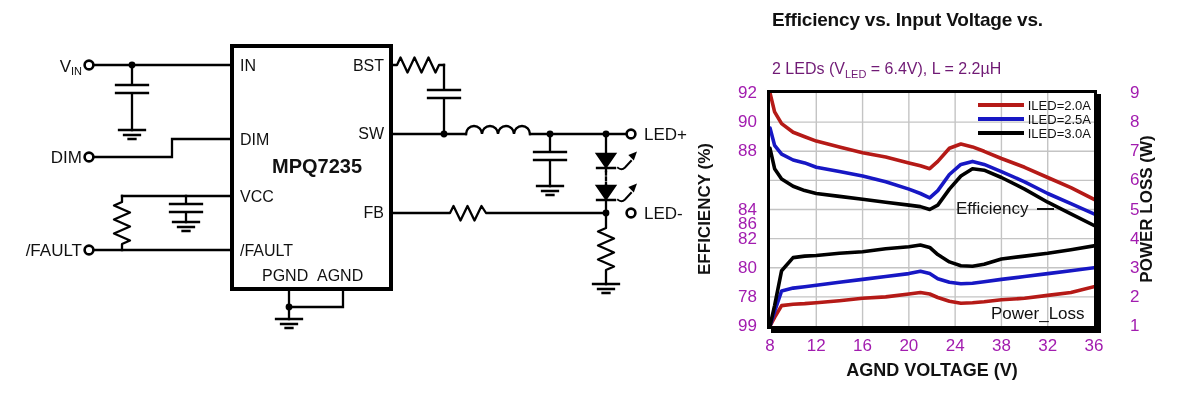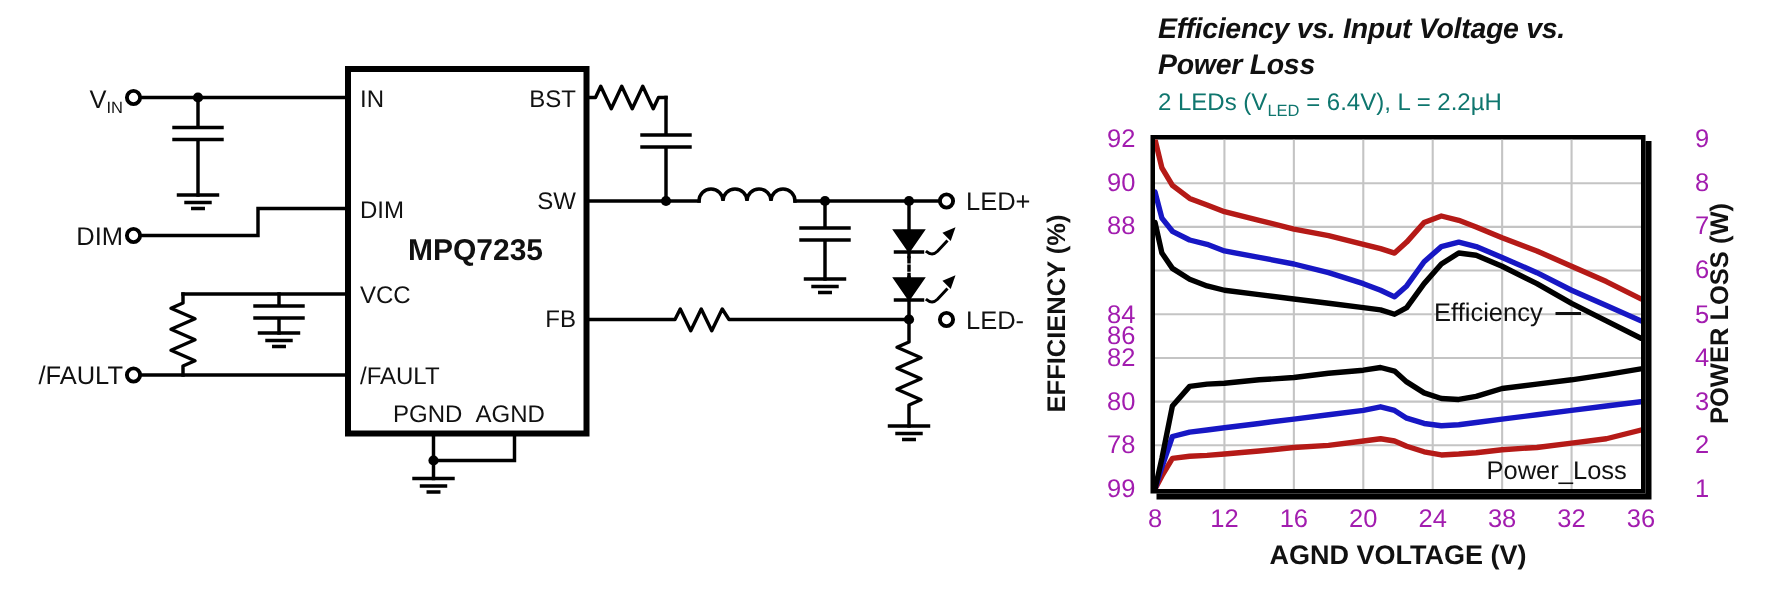--- a/index.html
+++ b/index.html
@@ -5,23 +5,23 @@
   * { margin:0; padding:0; box-sizing:border-box; }
   html,body { background:#ffffff; }
   #page {
     position:relative; width:1186px; height:406px; background:#ffffff;
     font-family:"Liberation Sans", sans-serif; overflow:hidden;
   }
   #circuit-svg { position:absolute; left:0; top:0; }
   #chart-region { position:absolute; left:700px; top:0; width:486px; height:406px; }
   .chart-title {
     position:absolute; left:72px; width:410px; font-weight:bold; font-size:19px;
-    line-height:24px; color:#111; letter-spacing:-0.2px;font-style:italic;
+    line-height:24px; color:#111; letter-spacing:-0.2px;
   }
-  .chart-subtitle { position:absolute; left:72px; top:60px; font-size:16px; color:#0f766e; }
+  .chart-subtitle { position:absolute; left:72px; top:60px; font-size:16px; color:#701a75; }
   .chart-subtitle sub { font-size:11px; }
   #plot-area {
     position:absolute; left:67px; top:90px; width:330px; height:239px;
     border:3px solid #000; box-shadow:4px 4px 0 0 #000; background:#fff;
   }
   #plot-svg { position:absolute; left:0; top:0; }
   #legend { position:absolute; right:3px; top:5px; }
   .legend-row { display:flex; align-items:center; justify-content:flex-end; height:14px; }
   .legend-swatch { width:46px; height:4px; margin-right:4px; }
   .legend-label { font-size:13px; color:#111; white-space:nowrap; }
@@ -137,21 +137,20 @@
         <text x="384" y="71" text-anchor="end">BST</text>
         <text x="384" y="139" text-anchor="end">SW</text>
         <text x="384" y="218" text-anchor="end">FB</text>
       </g>
       <text x="317" y="173" text-anchor="middle" font-size="20" font-weight="bold">MPQ7235</text>
     </g>
   </svg>
 
   <div id="chart-region">
     <div class="chart-title" style="top:8px">Efficiency vs. Input Voltage vs.</div>
-    <div class="chart-title" style="top:32px">Power Loss</div>
     <div class="chart-subtitle"><span>2 LEDs (V</span><sub>LED</sub><span> = 6.4V), L = 2.2µH</span></div>
 
     <div id="plot-area">
       <svg id="plot-svg" width="324" height="233" viewBox="0 0 324 233">
           <line x1="46.285714285714285" x2="46.285714285714285" y1="0" y2="233" stroke="#c4c4c4" stroke-width="1.4"></line>
           <line x1="92.57142857142857" x2="92.57142857142857" y1="0" y2="233" stroke="#c4c4c4" stroke-width="1.4"></line>
           <line x1="138.85714285714286" x2="138.85714285714286" y1="0" y2="233" stroke="#c4c4c4" stroke-width="1.4"></line>
           <line x1="185.14285714285714" x2="185.14285714285714" y1="0" y2="233" stroke="#c4c4c4" stroke-width="1.4"></line>
           <line x1="231.42857142857142" x2="231.42857142857142" y1="0" y2="233" stroke="#c4c4c4" stroke-width="1.4"></line>
           <line x1="277.7142857142857" x2="277.7142857142857" y1="0" y2="233" stroke="#c4c4c4" stroke-width="1.4"></line>
@@ -162,20 +161,34 @@
           <line x1="0" x2="324" y1="145.625" y2="145.625" stroke="#c4c4c4" stroke-width="1.4"></line>
           <line x1="0" x2="324" y1="174.75" y2="174.75" stroke="#c4c4c4" stroke-width="1.4"></line>
           <line x1="0" x2="324" y1="203.875" y2="203.875" stroke="#c4c4c4" stroke-width="1.4"></line>
           <polyline points="0.0,0.0 4.6,18.9 11.6,30.6 23.1,39.3 34.7,43.7 46.3,48.1 69.4,53.9 92.6,59.7 115.7,64.1 138.9,69.9 150.4,72.8 159.7,75.7 167.8,68.4 179.4,55.3 190.9,51.0 202.5,53.9 214.1,58.3 231.4,65.5 254.6,74.3 277.7,84.5 300.9,94.7 324.0,106.3" fill="none" stroke="#b51a17" stroke-width="3.6" stroke-linejoin="round" stroke-linecap="round"></polyline>
           <polyline points="0.0,35.0 4.6,52.4 11.6,61.2 23.1,67.0 34.7,69.9 46.3,74.3 69.4,78.6 92.6,83.0 115.7,88.8 138.9,96.1 150.4,100.5 159.7,104.9 167.8,97.6 179.4,81.5 190.9,71.4 202.5,68.4 214.1,71.4 231.4,78.6 254.6,88.8 277.7,100.5 300.9,110.7 324.0,120.9" fill="none" stroke="#1717c4" stroke-width="3.6" stroke-linejoin="round" stroke-linecap="round"></polyline>
           <polyline points="0.0,55.3 4.6,75.7 11.6,85.9 23.1,93.2 34.7,97.6 46.3,100.5 69.4,103.4 92.6,106.3 115.7,109.2 138.9,112.1 150.4,113.6 159.7,116.5 167.8,112.1 179.4,96.1 190.9,83.0 202.5,75.7 214.1,77.2 231.4,84.5 254.6,96.1 277.7,109.2 300.9,120.9 324.0,132.5" fill="none" stroke="#000000" stroke-width="3.6" stroke-linejoin="round" stroke-linecap="round"></polyline>
           <polyline points="0.0,233.0 4.6,224.3 11.6,212.6 23.1,211.2 34.7,210.6 46.3,209.7 69.4,207.7 92.6,205.3 115.7,203.9 138.9,201.0 150.4,199.5 159.7,201.0 167.8,204.5 179.4,208.2 190.9,210.3 202.5,209.7 214.1,208.8 231.4,206.8 254.6,205.3 277.7,202.4 300.9,199.5 324.0,193.7" fill="none" stroke="#b51a17" stroke-width="3.6" stroke-linejoin="round" stroke-linecap="round"></polyline>
           <polyline points="0.0,233.0 4.6,218.4 11.6,198.0 23.1,195.1 34.7,193.7 46.3,192.2 69.4,189.3 92.6,186.4 115.7,183.5 138.9,180.6 150.4,178.2 159.7,180.6 167.8,185.8 179.4,189.3 190.9,190.8 202.5,190.2 214.1,188.7 231.4,186.4 254.6,183.5 277.7,180.6 300.9,177.7 324.0,174.8" fill="none" stroke="#1717c4" stroke-width="3.6" stroke-linejoin="round" stroke-linecap="round"></polyline>
           <polyline points="0.0,233.0 4.6,212.6 11.6,177.7 23.1,164.6 34.7,163.1 46.3,162.5 69.4,160.2 92.6,158.7 115.7,155.8 138.9,153.8 150.4,152.0 159.7,154.4 167.8,161.6 179.4,168.9 190.9,172.7 202.5,173.3 214.1,171.3 231.4,166.0 254.6,163.1 277.7,160.2 300.9,156.7 324.0,152.9" fill="none" stroke="#000000" stroke-width="3.6" stroke-linejoin="round" stroke-linecap="round"></polyline>
         </svg>
+      <div id="legend">
+        <div class="legend-row">
+          <span class="legend-swatch" style="background: rgb(181, 26, 23);"></span>
+          <span class="legend-label">ILED=2.0A</span>
+        </div>
+        <div class="legend-row">
+          <span class="legend-swatch" style="background: rgb(23, 23, 196);"></span>
+          <span class="legend-label">ILED=2.5A</span>
+        </div>
+        <div class="legend-row">
+          <span class="legend-swatch" style="background: rgb(0, 0, 0);"></span>
+          <span class="legend-label">ILED=3.0A</span>
+        </div>
+      </div>
       <div class="annotation" style="left:186px; top:106px">Efficiency</div>
       <div id="efficiency-dash" style="left:267px; top:115px; width:17px; height:2.4px"></div>
       <div class="annotation" style="left:221px; top:211px">Power_Loss</div>
     </div>
 
     <div class="axis-title" id="y-left-title">EFFICIENCY (%)</div>
     <div class="axis-title" id="y-right-title">POWER LOSS (W)</div>
     <div class="axis-title" id="x-axis-title">AGND VOLTAGE (V)</div>
     <div id="tick-layer">
         <div class="tick" style="left: 55px; top: 336px; width: 30px; text-align: center;">8</div>

